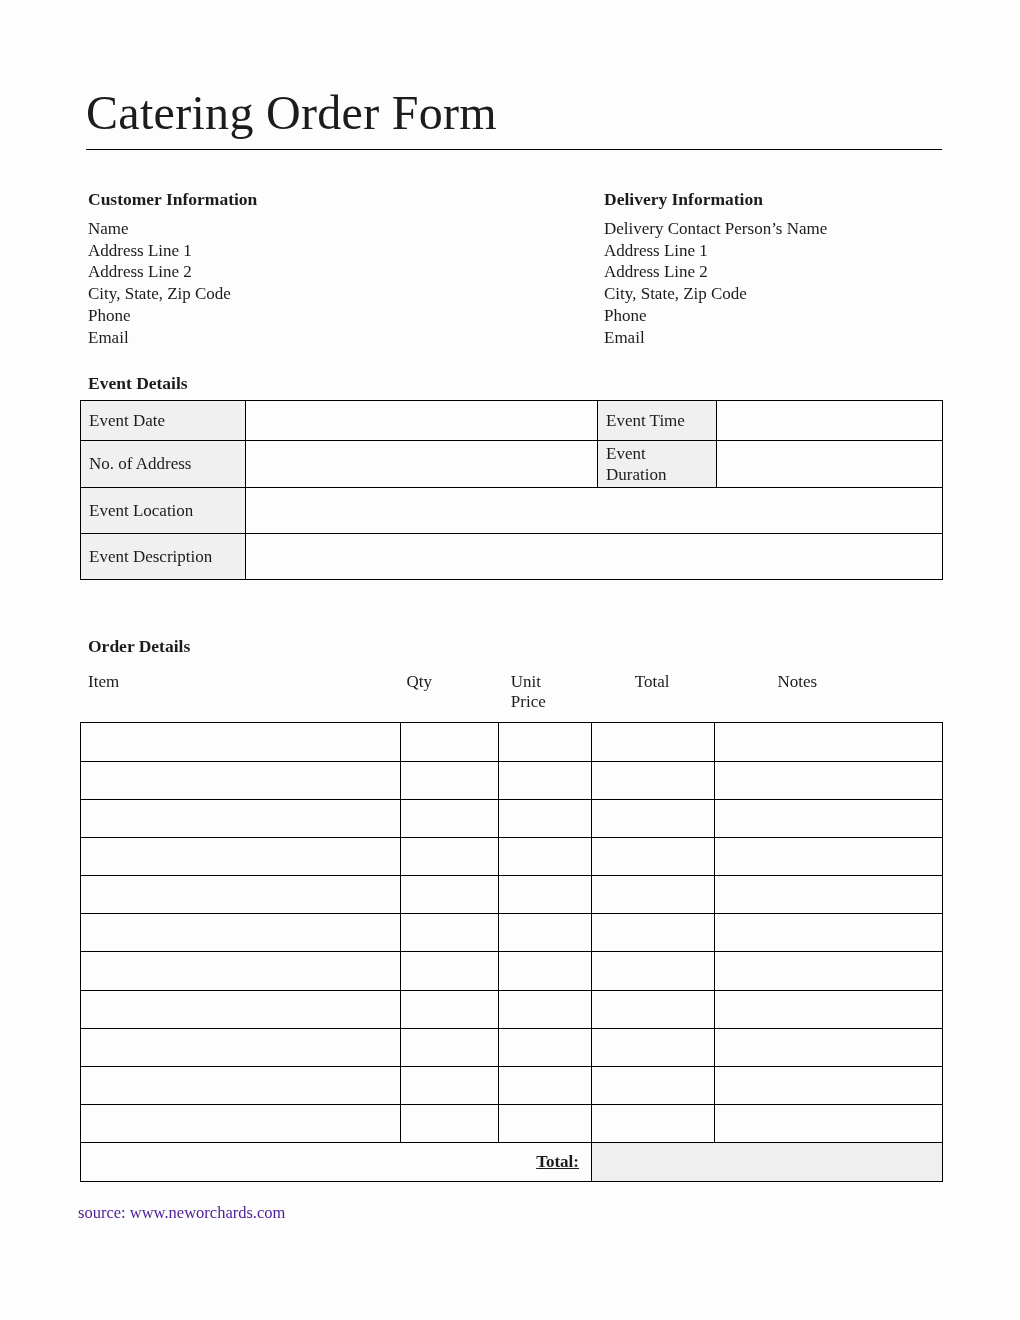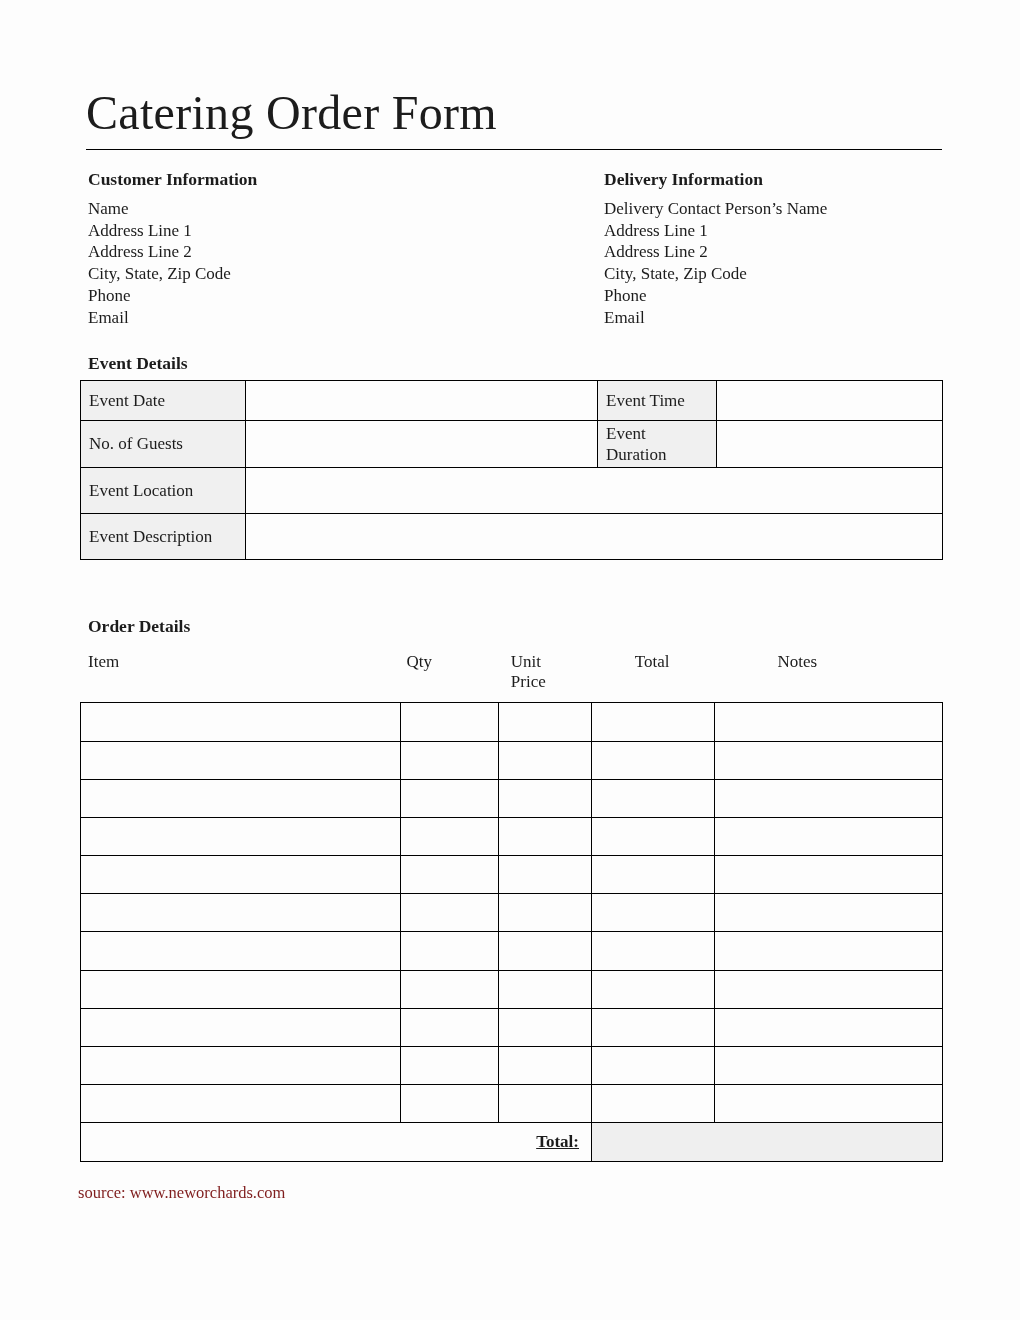--- a/index.html
+++ b/index.html
@@ -28,21 +28,21 @@
     margin: 86px 0 0 6px;
     line-height: 1.12;
     letter-spacing: 0.3px;
   }
   .title-rule {
     border: 0;
     border-top: 1.6px solid #000;
     margin: 9px 0 0 6px;
   }
 
-  .info-row { display: flex; margin-top: 19px; }
+  .info-row { display: flex; margin-top: 39px; }
   .info-col.customer { width: 524px; padding-left: 8px; }
   .info-col.delivery { flex: 1; }
 
   .section-heading {
     font-size: 17.5px;
     font-weight: 700;
     margin: 0 0 8px 0;
     line-height: 1.2;
   }
   .info-line {
@@ -99,21 +99,21 @@
     text-align: right;
     font-weight: 700;
     padding-right: 12px !important;
     height: 36px !important;
   }
   .total-value-cell { background: #efefef; }
 
   .source-line {
     margin: 21px 0 0 -2px;
     font-size: 16.5px;
-    color: #7f1d1d;
+    color: #4c1d95;
   }
 </style>
 </head>
 <body>
 
 <div class="page">
   <div class="content">
 
     <h1 class="title">Catering Order Form</h1>
     <hr class="title-rule">
@@ -149,21 +149,21 @@
           <col style="width:226px">
       </colgroup>
       <tbody>
           <tr class="row-1">
         <td class="lbl">Event Date</td>
         <td></td>
         <td class="lbl">Event Time</td>
         <td></td>
       </tr>
       <tr class="row-2">
-        <td class="lbl">No. of Guests</td>
+        <td class="lbl">No. of Address</td>
         <td></td>
         <td class="lbl">Event Duration</td>
         <td></td>
       </tr>
       <tr class="row-3">
         <td class="lbl">Event Location</td>
         <td colspan="3"></td>
       </tr>
       <tr class="row-4">
         <td class="lbl">Event Description</td>

